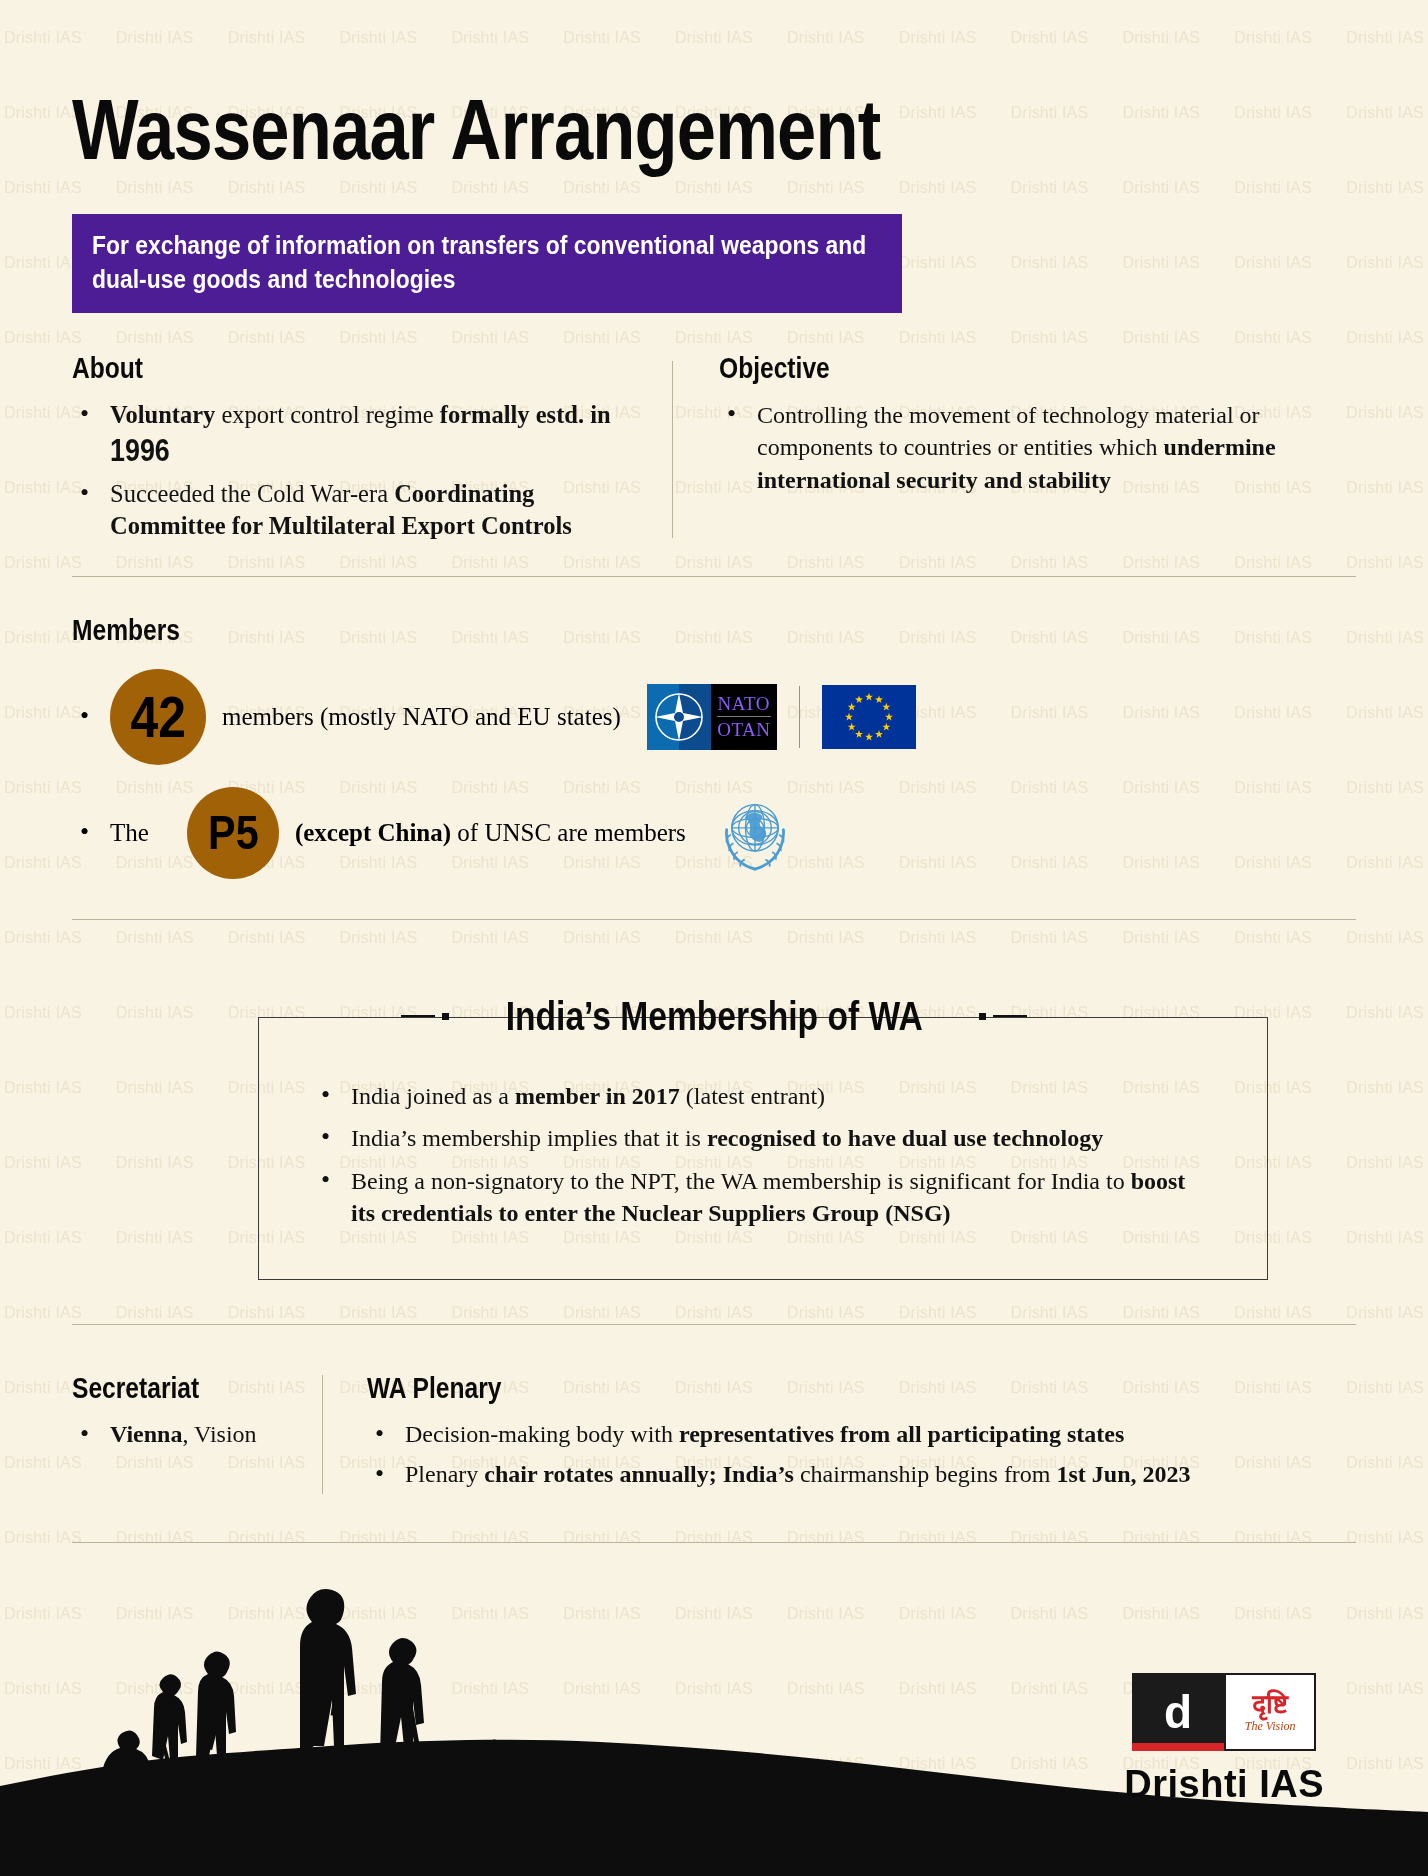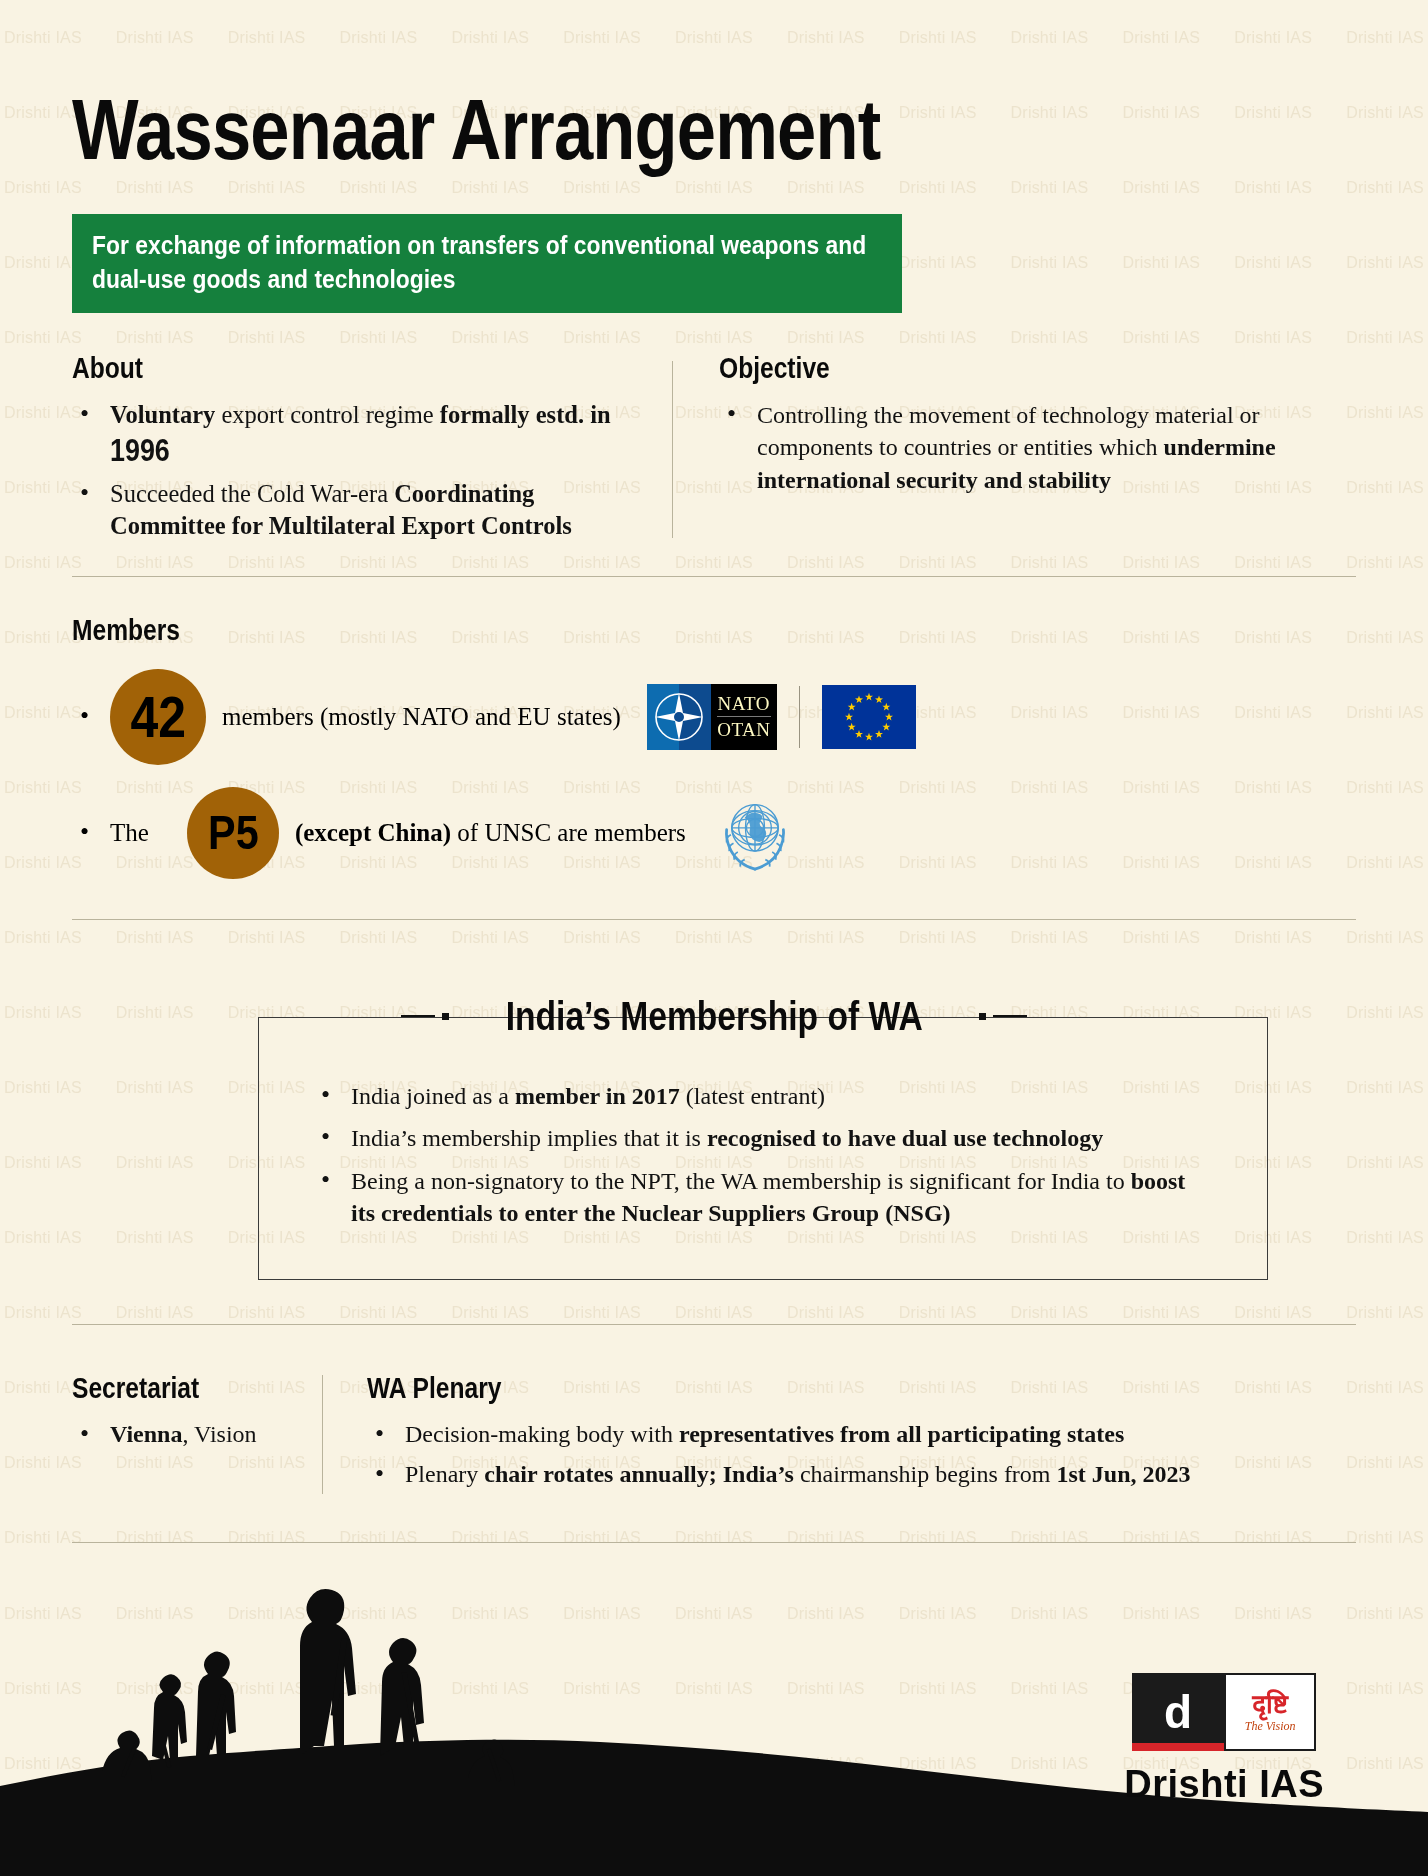--- a/index.html
+++ b/index.html
@@ -36,21 +36,21 @@
     font-weight: bold;
     font-size: 86px; line-height: 1;
     letter-spacing: -1px;
     color: #0a0a0a;
     transform: scaleX(.82); transform-origin: left center;
     padding-top: 86px;
     white-space: nowrap;
   }
   #subtitle-banner {
     margin-top: 42px;
-    background: #15803d;
+    background: #4c1d95;
     padding: 14px 18px 16px 20px;
     width: 830px;
   }
   #subtitle-banner .st {
     font-family: "Liberation Sans", sans-serif;
     font-weight: bold; font-size: 26px; line-height: 1.32;
     color: #ffffff;
     transform: scaleX(.88); transform-origin: left top;
     width: 113%;
   }
@@ -118,21 +118,21 @@
   .logo-div { width: 1px; height: 62px; background: #999381; margin: 0 22px; }
   
   .nato { width: 130px; height: 66px; display: flex; }
   .nato-left { width: 64px; height: 66px; position: relative;
                background:
                  linear-gradient(to right,#0d6cb0 50%,#0d4b8f 50%); }
   .nato-right { width: 66px; height: 66px; background: #000;
                 display: flex; flex-direction: column;
                 align-items: center; justify-content: center; }
   .nato-right div {
-    color: #fef9c3; font-family: "Liberation Serif", serif;
+    color: #8b5cf6; font-family: "Liberation Serif", serif;
     font-size: 19px; line-height: 1.35; letter-spacing: .5px;
   }
   .nato-rule { width: 54px; height: 1px; background: #7a7a7a; }
   
   .euflag { width: 94px; height: 64px; background: #003399; position: relative; }
   
   .un { width: 86px; height: 86px; position: relative; }
   
   #india-sec { margin-top: 74px; position: relative; }
   #india-head-wrap {

